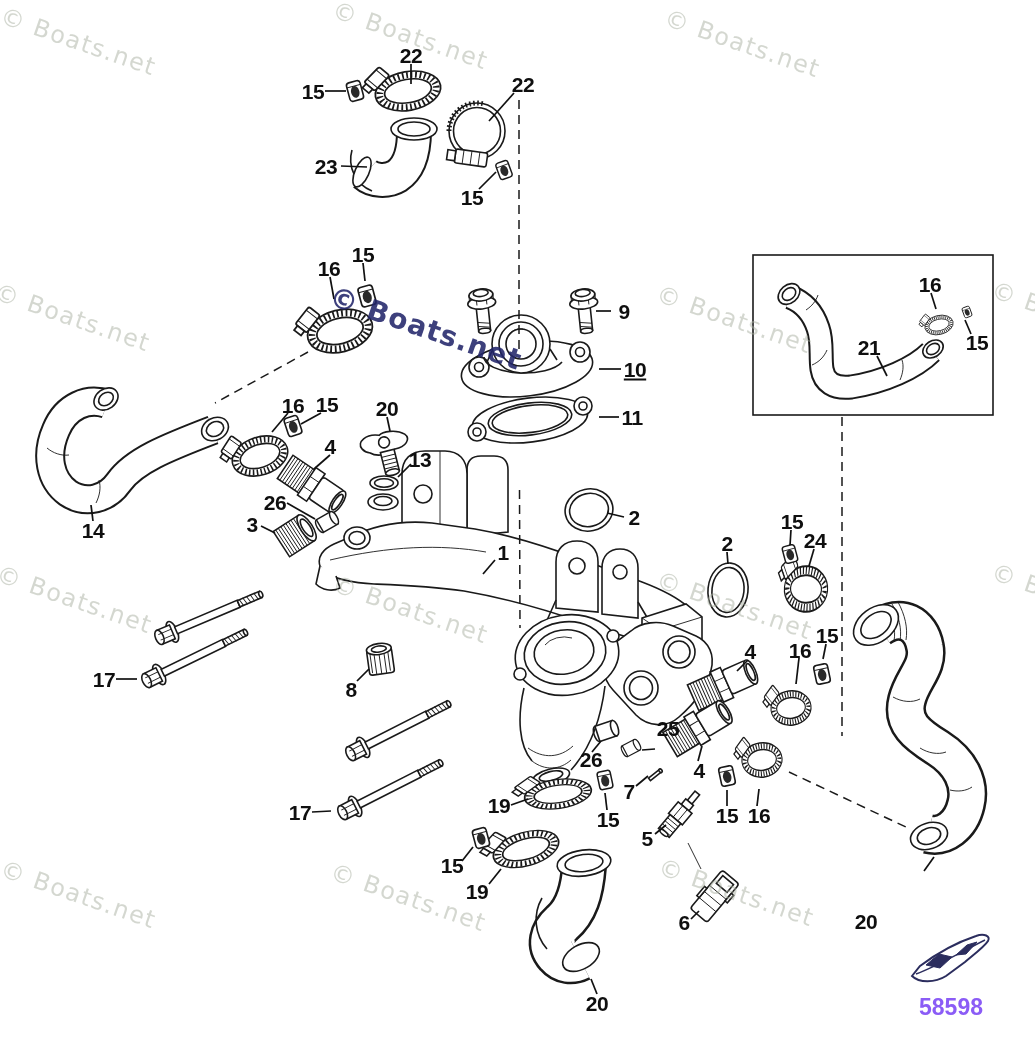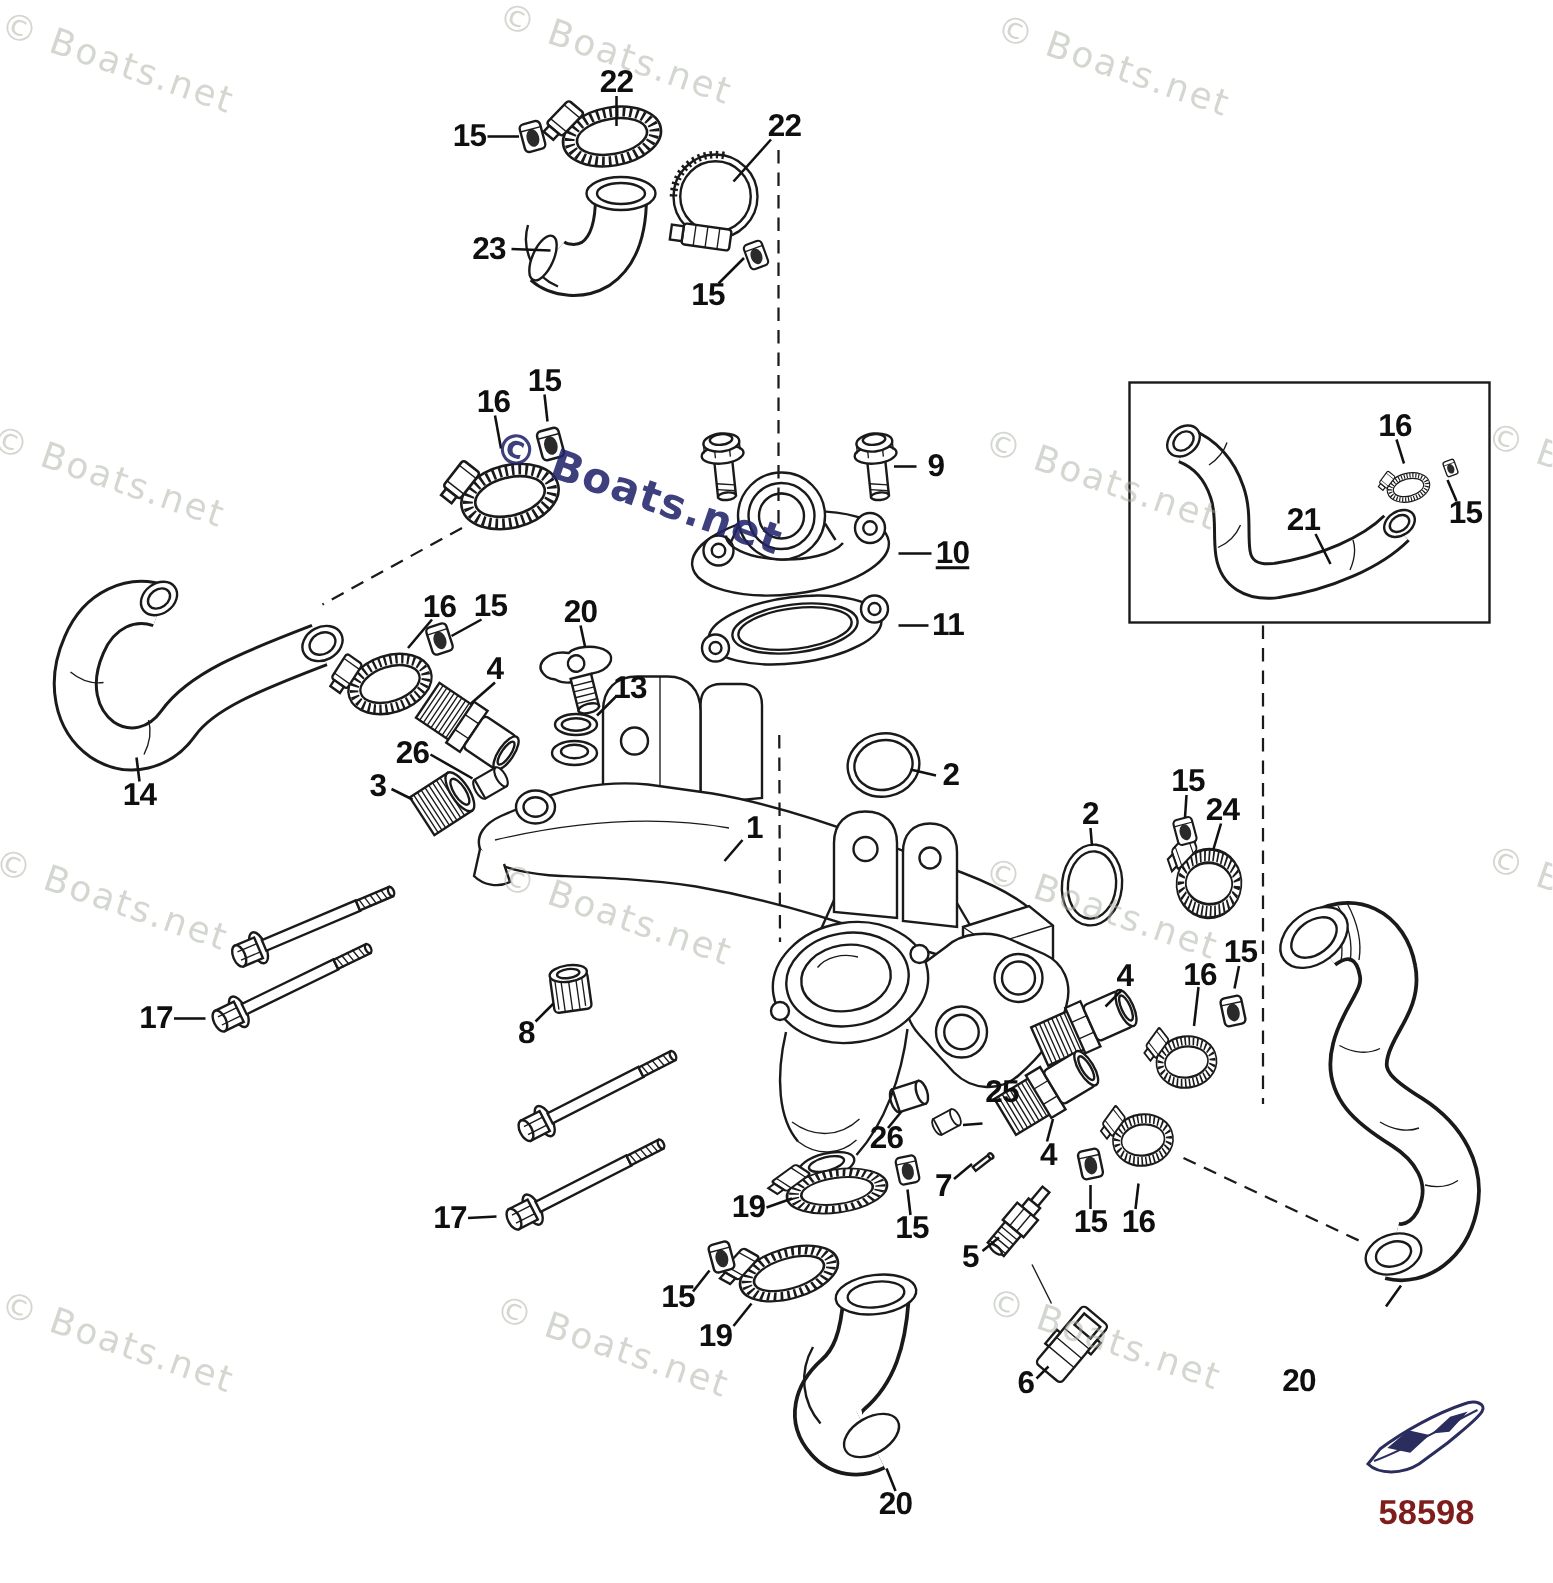--- a/index.html
+++ b/index.html
@@ -6,21 +6,21 @@
   #stage{position:relative;width:1035px;height:1055px;background:#ffffff;overflow:hidden;
          font-family:"Liberation Sans",sans-serif;}
   #art{position:absolute;left:0;top:0;}
   #wm-layer,#callout-layer{position:absolute;left:0;top:0;width:100%;height:100%;pointer-events:none;}
   .wm{position:absolute;font-family:"DejaVu Sans",sans-serif;font-size:24px;letter-spacing:1.5px;
       color:#aab1a2;opacity:.5;transform:rotate(19deg);transform-origin:0 0;white-space:nowrap;}
   .wm.dark{font-size:28px;font-weight:bold;color:#23266b;opacity:.88;letter-spacing:1px;}
   .callout{position:absolute;transform:translate(-50%,-50%);font-weight:bold;font-size:21px;
            color:#0f0f0f;line-height:1;letter-spacing:-0.5px;}
   .logo{position:absolute;left:903px;top:930px;width:96px;text-align:center;}
-  .diagram-number{font-weight:bold;font-size:23px;color:#7f1d1d;margin-top:2px;}
+  .diagram-number{font-weight:bold;font-size:23px;color:#8b5cf6;margin-top:2px;}
   
   .ln{fill:none;stroke:#1a1a1a;stroke-width:1.6px;}
   .thin{fill:none;stroke:#1a1a1a;stroke-width:0.9px;}
   .fw{fill:#ffffff;stroke:#1a1a1a;stroke-width:1.6px;}
   .dkf{fill:#2a2a2a;stroke:none;}
   .tube-o{fill:none;stroke:#1a1a1a;}
   .tube-i{fill:none;stroke:#ffffff;}
   .dash{stroke:#1a1a1a;stroke-width:1.5px;stroke-dasharray:9 6;fill:none;}
   .ldr{stroke:#111;stroke-width:1.7px;}
 </style>

